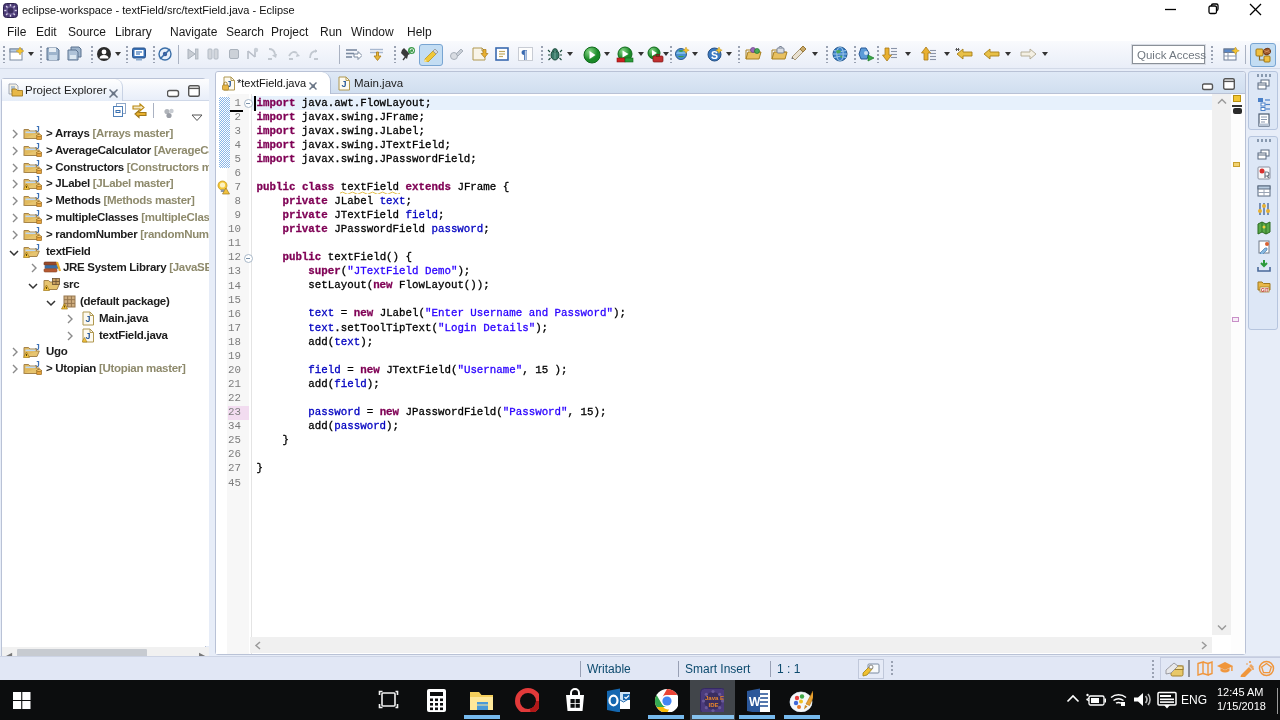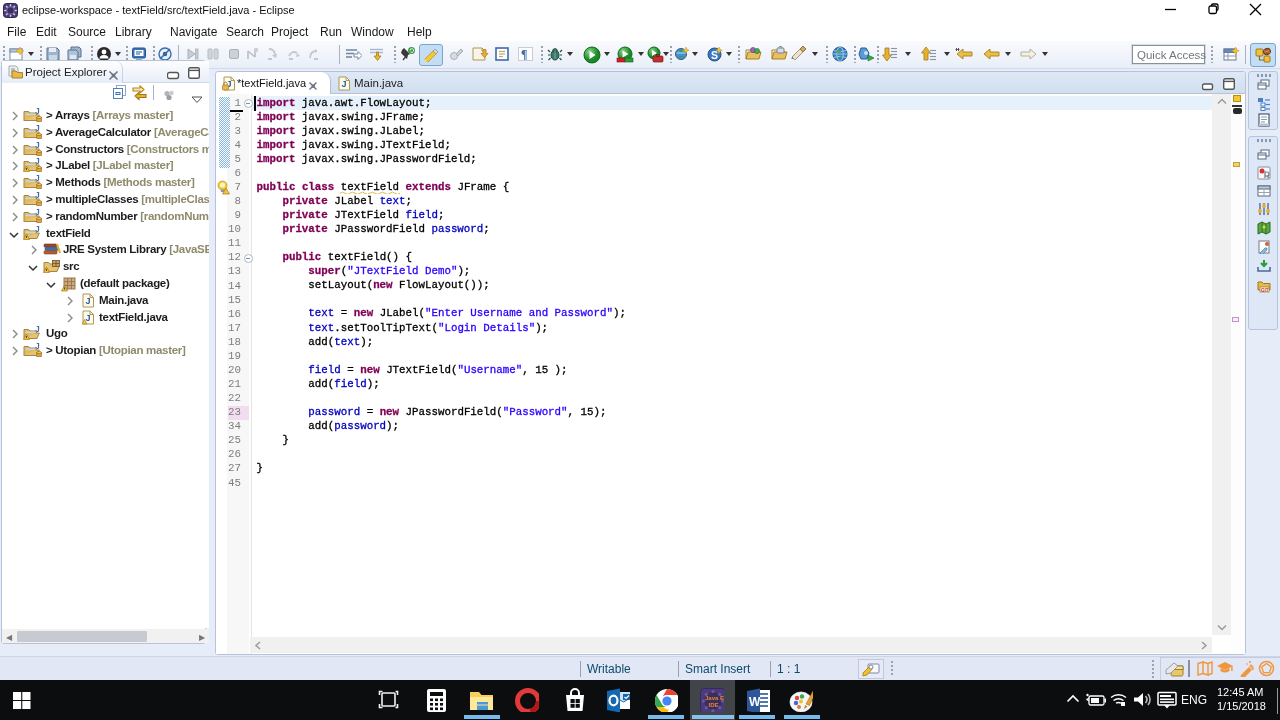--- a/index.html
+++ b/index.html
@@ -18,21 +18,21 @@
      background:linear-gradient(#f9fafd,#e9eef8); border-bottom:1px solid #d3dae8; }
   .ti { position:absolute; top:5px; width:16px; height:16px; }
   .tarr { position:absolute; top:11px; width:0; height:0;
      border-left:3.5px solid transparent; border-right:3.5px solid transparent; border-top:4px solid #333; }
   .tsepd { position:absolute; top:5px; width:2px; height:17px;
      background-image:repeating-linear-gradient(#9aa2b2 0 2px, transparent 2px 4px); }
   .tsepl { position:absolute; top:4px; width:1px; height:19px; background:#aab2c2; }
   
   #mainbg { left:0; top:69px; width:1280px; height:587px; background:#e7edf8; }
   
-  #pe { left:1px; top:60px; width:205px; height:584px; background:#fff;
+  #pe { left:1px; top:78px; width:205px; height:584px; background:#fff;
         border:1px solid #b9c2d6; border-radius:3px; }
   #pe-tabrow { left:0; top:0; width:207px; height:22px;
         background:linear-gradient(#fdfdfe,#e8eef9); border-bottom:1px solid #cfd8e8; }
   #pe-tab { left:0; top:0; width:121px; height:22px; background:linear-gradient(#ffffff,#e6edf8);
         border-right:1px solid #c8d2e4; border-top-left-radius:3px; border-top-right-radius:8px; }
   #pe-title { left:23px; top:5px; font-size:11.5px; color:#222; }
   #pe-toolrow { left:0; top:22px; width:207px; height:23px; background:#fff; }
   #pe-tree { left:0; top:45px; width:207px; height:522px; background:#fff; overflow:hidden; }
   .row { position:absolute; left:0; width:300px; height:17px; }
   .rtx { position:absolute; top:2px; font-size:11.5px; color:#1c1c1c; white-space:nowrap; font-weight:600; letter-spacing:-0.3px;}

